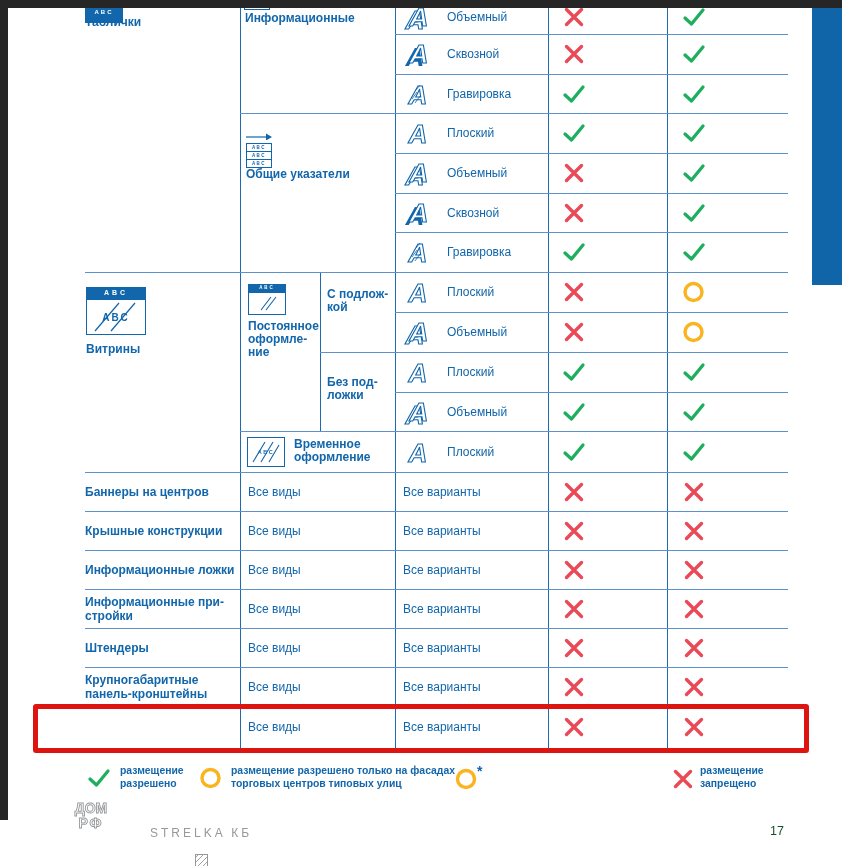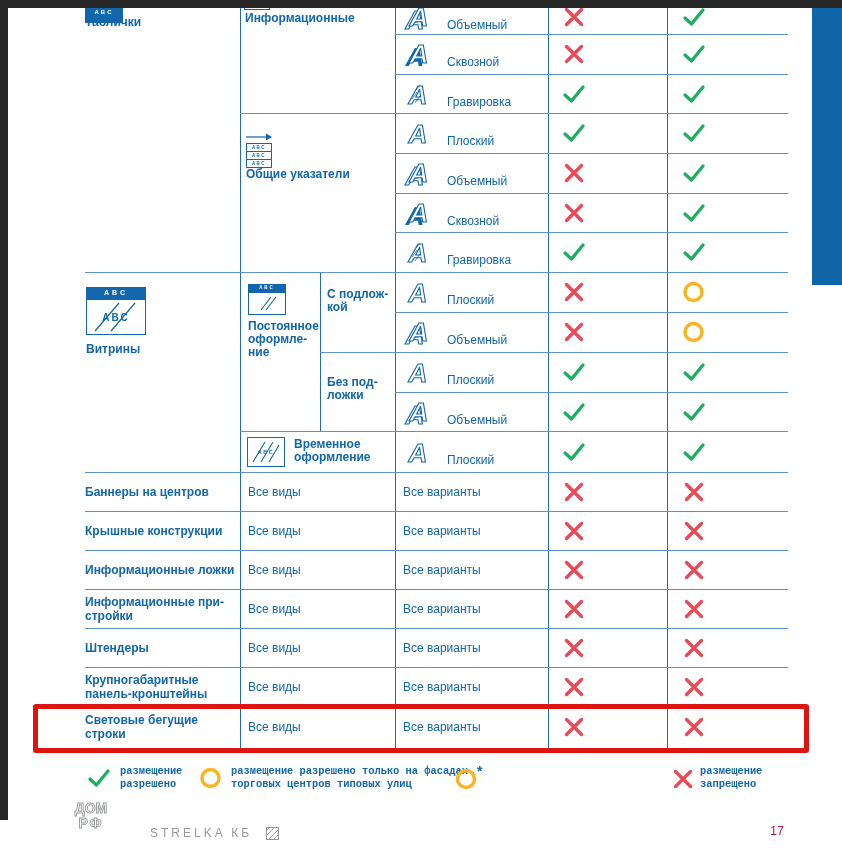--- a/index.html
+++ b/index.html
@@ -15,21 +15,21 @@
   
   .vl{position:absolute;width:1px;background:#1e6bb0;}
   .hl{position:absolute;height:1px;background:#5b92c9;}
   
   .vrow,.srow{position:absolute;left:0;width:842px;}
   .cell{position:absolute;top:0;height:100%;display:flex;align-items:center;}
   .c-cat{left:85px;width:152px;font-weight:bold;font-size:12px;white-space:pre-line;line-height:14px;}
   .c-kind{left:248px;width:140px;font-size:12px;}
   .c-var{left:403px;width:140px;font-size:12px;}
   .c-ico{left:403px;width:30px;}
-  .c-lab{left:447px;width:100px;font-size:12px;margin-top:8px;}
+  .c-lab{left:447px;width:100px;font-size:12px;}
   .c-m1{left:561px;width:30px;}
   .c-m2{left:681px;width:30px;}
   
   .abslbl{position:absolute;font-size:12px;font-weight:bold;white-space:pre-line;line-height:13px;}
   .tabl-icon{position:absolute;left:85px;top:-10px;width:38px;height:33px;background:#1266ab;
              display:flex;align-items:flex-end;justify-content:center;padding-bottom:8px;box-sizing:border-box;}
   .tabl-icon span{color:#fff;font-size:6px;letter-spacing:2px;font-weight:bold;}
   .cutbox{position:absolute;left:244px;top:-8px;width:26px;height:18px;border:1.5px solid #1266ab;
           box-sizing:border-box;display:flex;align-items:flex-end;justify-content:center;}
   .cutbox span{font-size:4.5px;font-weight:bold;letter-spacing:1px;line-height:5px;}
@@ -47,28 +47,28 @@
   .post-head{height:8px;background:#1266ab;color:#fff;text-align:center;font-size:4.5px;
              font-weight:bold;letter-spacing:2px;line-height:8px;}
   .post-body{position:relative;height:23px;border:1.5px solid #1266ab;box-sizing:border-box;}
   .vrem-icon{position:absolute;left:247px;top:437px;width:38px;height:30px;border:1.5px solid #1266ab;
              box-sizing:border-box;}
   .vrem-icon .txt{position:absolute;left:0;right:0;top:50%;transform:translateY(-50%);
                   text-align:center;font-size:5.5px;font-weight:bold;letter-spacing:1.5px;}
   .vrem-icon svg,.post-body svg{position:absolute;left:0;top:0;}
   
   .lg-mark{position:absolute;}
-  .lg-text{position:absolute;font-size:10.4px;font-weight:bold;line-height:12.5px;white-space:pre-line;font-family:Liberation Mono, monospace;}
+  .lg-text{position:absolute;font-size:10.4px;font-weight:bold;line-height:12.5px;white-space:pre-line;}
   
   .hibox{position:absolute;left:33px;top:704px;width:776px;height:49px;border:5px solid #de1410;
          border-radius:3px;z-index:30;box-sizing:border-box;}
   .logo{position:absolute;left:74px;top:799px;}
   .brand{position:absolute;left:150px;top:826px;font-size:12px;letter-spacing:3px;color:#96989a;
-         display:flex;align-items:center;gap:14px;}
-  .pagenum{position:absolute;left:770px;top:824px;font-size:12.5px;color:#be185d;text-align:center;}
+         display:flex;align-items:center;gap:14px;flex-direction:column;}
+  .pagenum{position:absolute;left:770px;top:824px;font-size:12.5px;color:#14532d;text-align:center;}
 </style>
 </head>
 <body>
 
 <div id="page">
 
   <div class="vl" style="left:240px;top:8px;height:740px"></div>
   <div class="vl" style="left:395px;top:8px;height:740px"></div>
   <div class="vl" style="left:548px;top:8px;height:740px"></div>
   <div class="vl" style="left:667px;top:8px;height:740px"></div>
@@ -462,22 +462,20 @@
           <path d="M5.5 5.5 L20.5 20.5 M20.5 5.5 L5.5 20.5" fill="none" stroke="#ea4a57" stroke-width="3.4" stroke-linecap="round"></path>
         </svg>
       </span>
     <span class="cell c-m2">
         <svg width="26" height="26" viewBox="0 0 26 26">
           <path d="M5.5 5.5 L20.5 20.5 M20.5 5.5 L5.5 20.5" fill="none" stroke="#ea4a57" stroke-width="3.4" stroke-linecap="round"></path>
         </svg>
       </span>
   </div>
   <div class="srow" style="top:706px;height:42px">
-    <span class="cell c-cat">Световые бегущие
-строки</span>
     <span class="cell c-kind">Все виды</span>
     <span class="cell c-var">Все варианты</span>
     <span class="cell c-m1">
         <svg width="26" height="26" viewBox="0 0 26 26">
           <path d="M5.5 5.5 L20.5 20.5 M20.5 5.5 L5.5 20.5" fill="none" stroke="#ea4a57" stroke-width="3.4" stroke-linecap="round"></path>
         </svg>
       </span>
     <span class="cell c-m2">
         <svg width="26" height="26" viewBox="0 0 26 26">
           <path d="M5.5 5.5 L20.5 20.5 M20.5 5.5 L5.5 20.5" fill="none" stroke="#ea4a57" stroke-width="3.4" stroke-linecap="round"></path>

